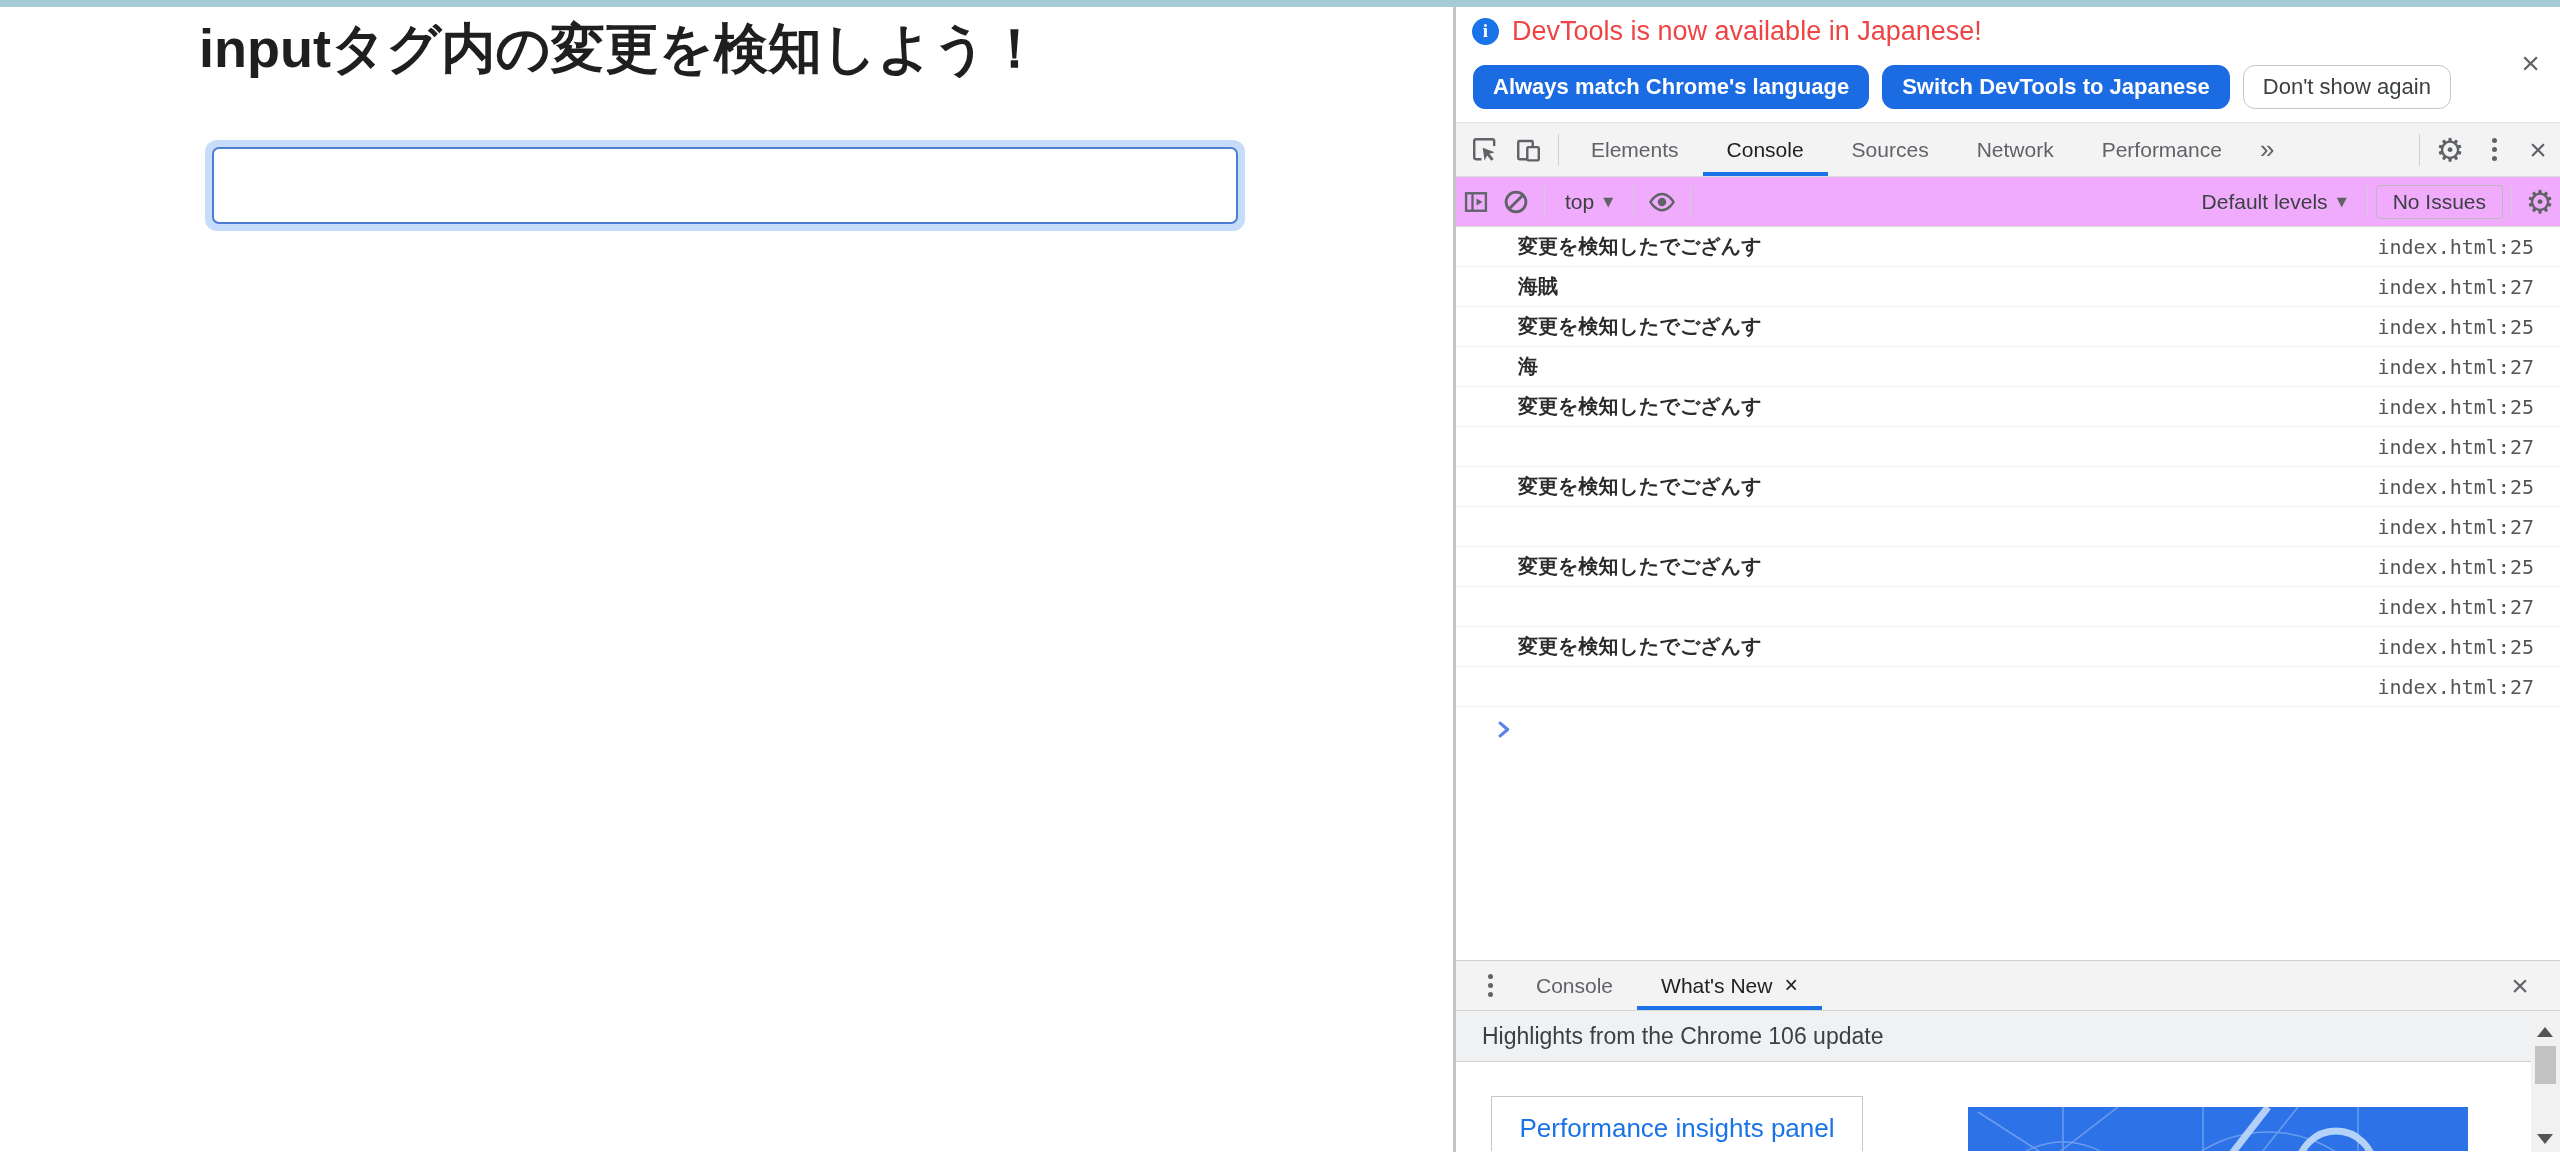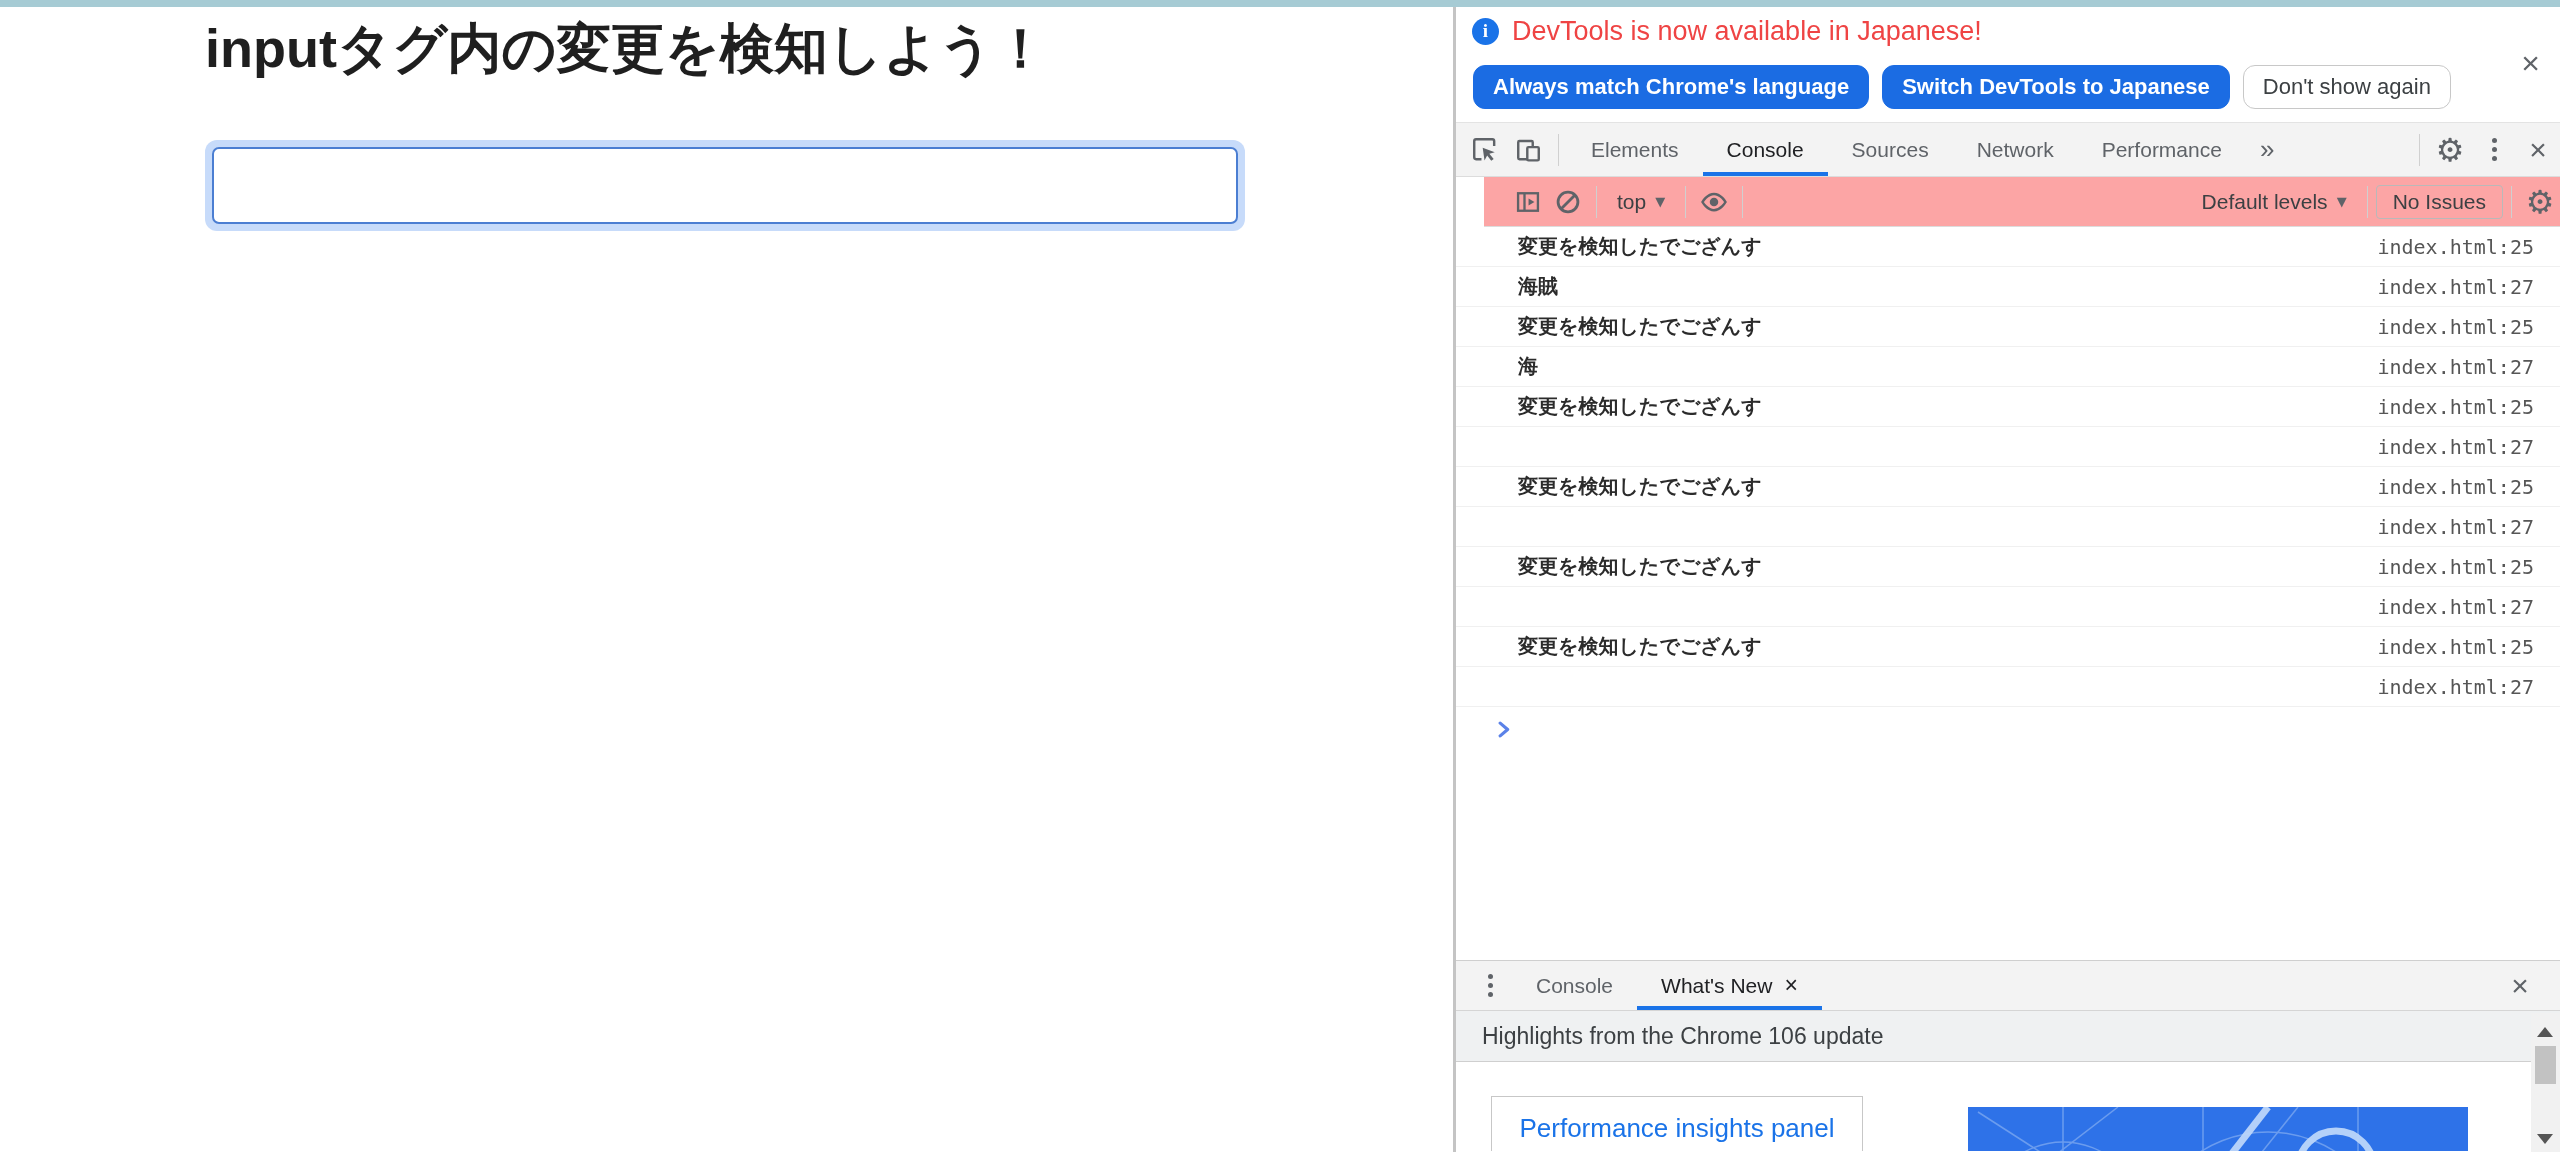--- a/index.html
+++ b/index.html
@@ -5,21 +5,21 @@
   * { margin:0; padding:0; box-sizing:border-box; }
   html,body { width:2560px; height:1152px; overflow:hidden; background:#fff;
               font-family:"Liberation Sans", sans-serif; }
   body { position:relative; }
 
   
   .stripe { position:absolute; left:0; top:0; width:2560px; height:7px; background:#a6cbd4; }
 
   
   .page { position:absolute; left:0; top:7px; width:1453px; height:1145px; background:#fff; }
-  .page h1 { position:absolute; left:205px; top:8px; font-size:54px; line-height:66px;
+  .page h1 { position:absolute; left:199px; top:8px; font-size:54px; line-height:66px;
              font-weight:700; color:#1f1f1f; white-space:nowrap; }
   .input-glow { position:absolute; left:205px; top:133px; width:1040px; height:91px;
                 background:#c7dbfa; border-radius:12px; }
   .text-input { position:absolute; left:7px; top:7px; width:1026px; height:77px;
                 background:#fff; border:2px solid #4b7ed2; border-radius:7px;
                 font-size:28px; padding:0 14px; outline:none; }
 
   
   .devtools { position:absolute; left:1453px; top:7px; width:1107px; height:1145px;
               background:#fff; border-left:3px solid #c4c4c4; }
@@ -54,22 +54,22 @@
             border-bottom:1px solid #dcdcdc; padding-left:6px; }
   .tabs { display:flex; height:100%; }
   .tab { padding:0 24px; display:flex; align-items:center; font-size:21px; color:#5f6368;
          position:relative; cursor:pointer; white-space:nowrap; }
   .tab.active { color:#202124; }
   .tab.active::after { content:""; position:absolute; left:0; right:0; bottom:0; height:4px; background:#1a73e8; }
   .more { font-size:26px; color:#5f6368; padding:0 14px; cursor:pointer; }
   .push { margin-left:auto; }
 
   
-  .ctoolbar { display:flex; align-items:center; height:50px; background:#fca5a5;
-              border-bottom:1px solid #dcdcdc; padding-left:24px;margin-left:28px; }
+  .ctoolbar { display:flex; align-items:center; height:50px; background:#f0abfc;
+              border-bottom:1px solid #dcdcdc; padding-left:0; }
   .ctoolbar .icon-btn { width:40px; height:40px; }
   .dd { display:flex; align-items:center; gap:9px; padding:0 12px; font-size:21px;
         color:#3c4043; cursor:pointer; white-space:nowrap; }
   .caret { font-size:13px; color:#5f6368; font-family:"DejaVu Sans", sans-serif; }
   .filter { width:360px; height:34px; border:1px solid #d6d6d6; background:#fff;
             font-size:21px; padding:0 12px; color:#202124; outline:none; margin-left:4px; }
   .filter::placeholder { color:#767676; }
   .right-group { margin-left:auto; display:flex; align-items:center;justify-content:center; }
   .no-issues { border:1px solid #b9b9b9; border-radius:4px; height:34px; padding:0 16px;
                font-size:21px; color:#3c4043; display:flex; align-items:center;

